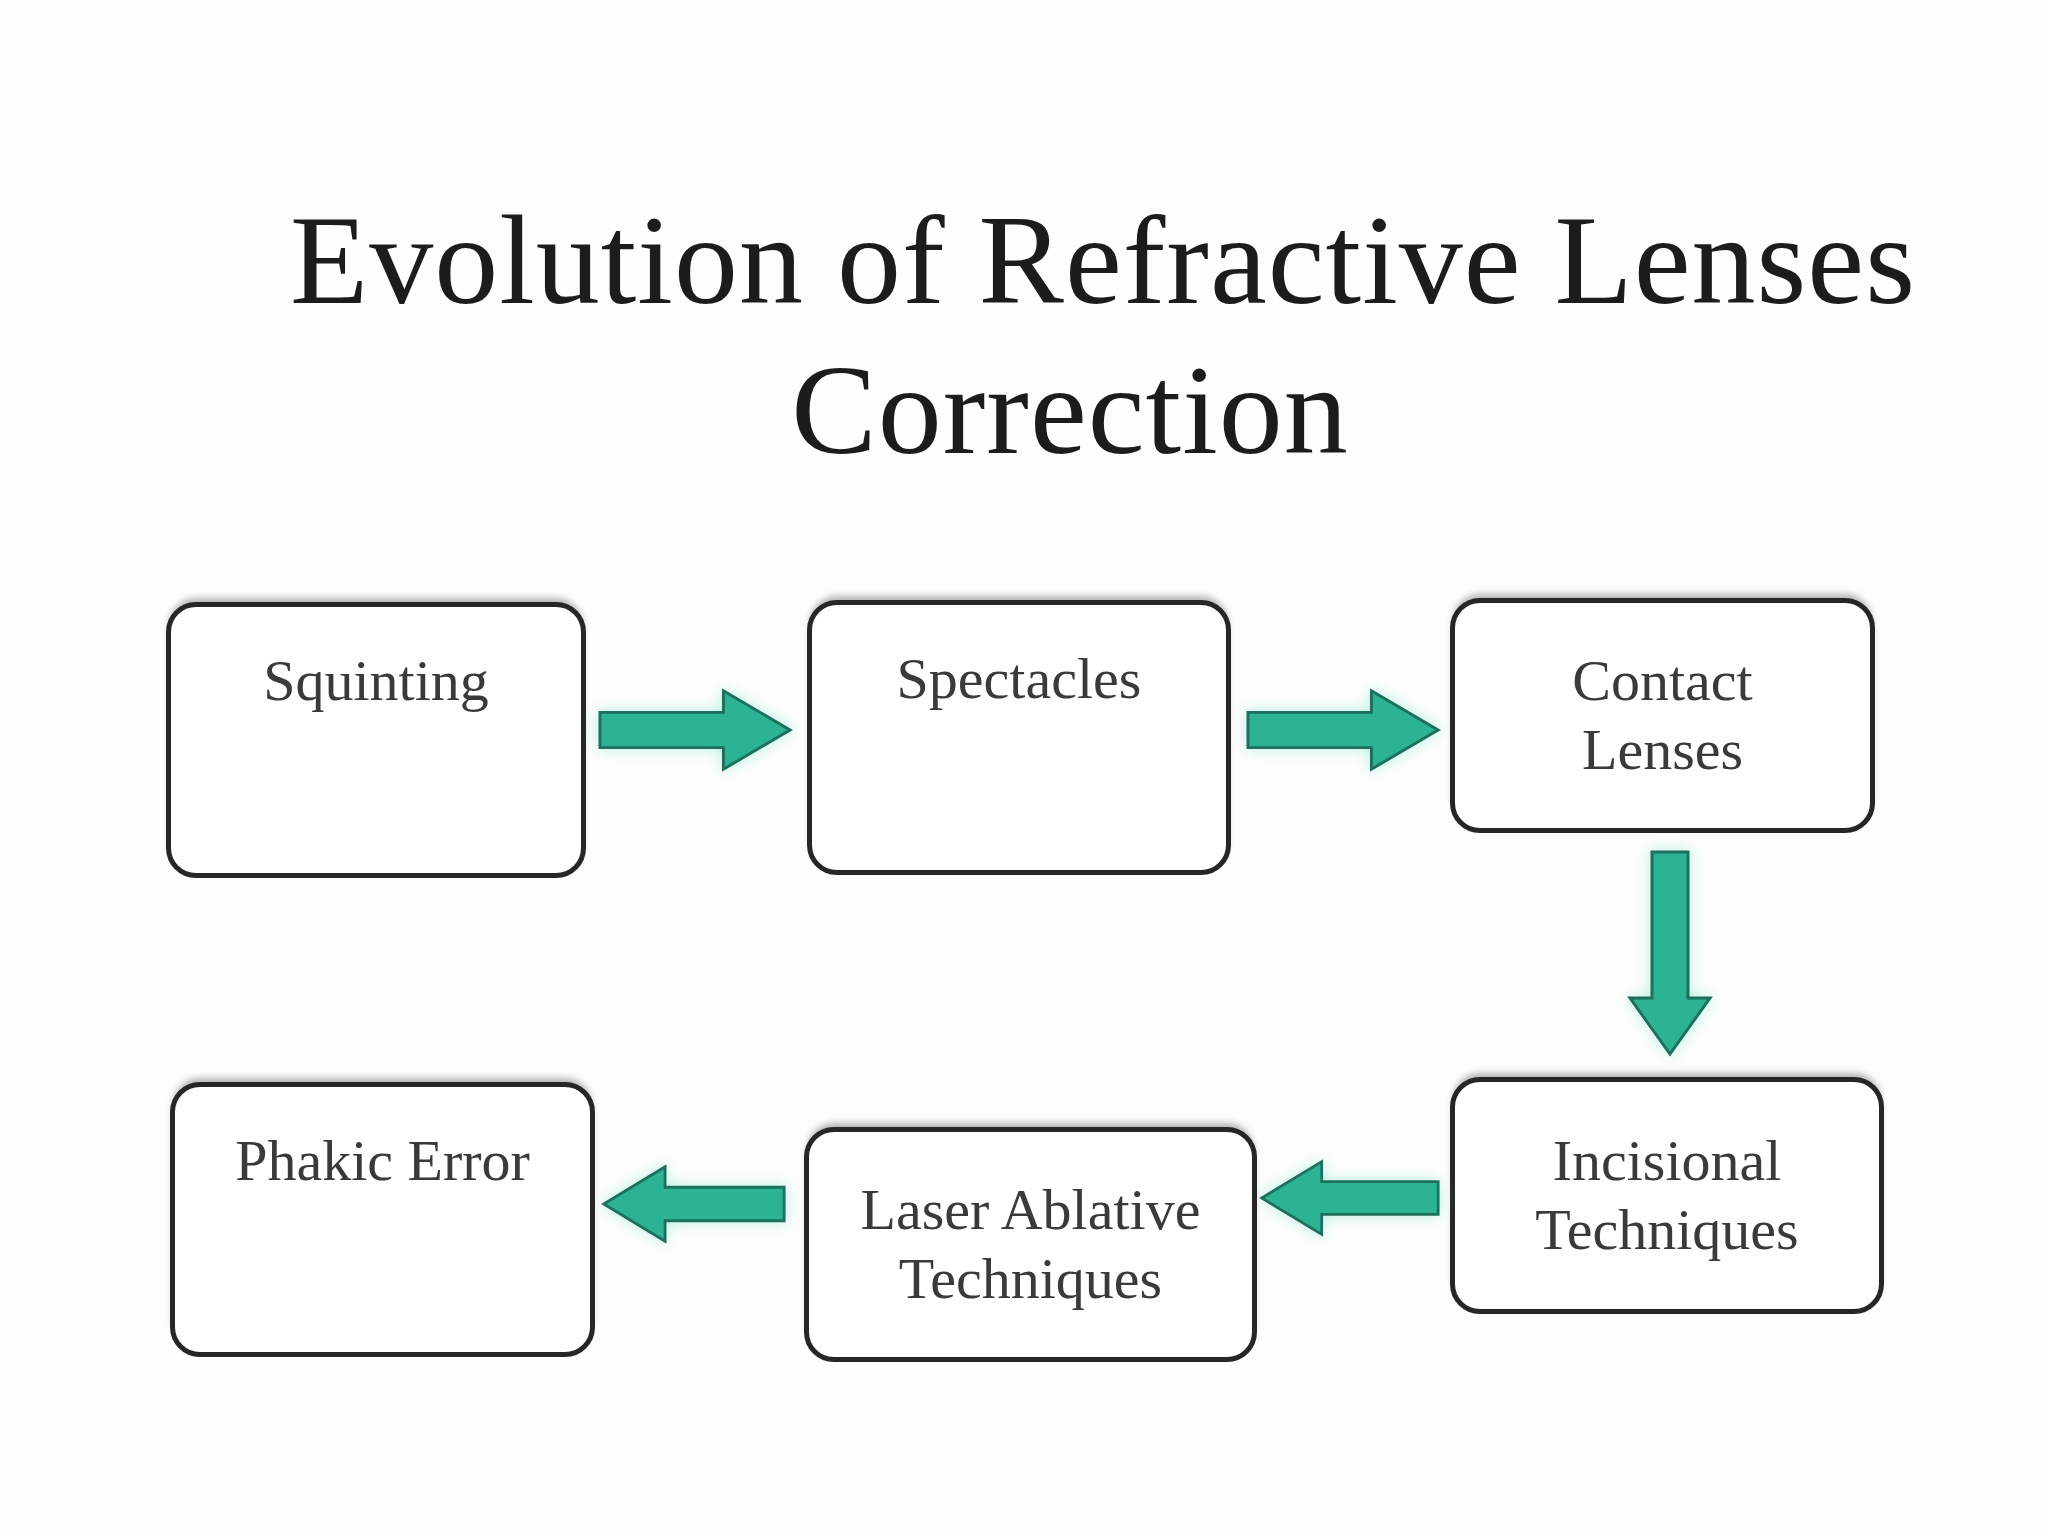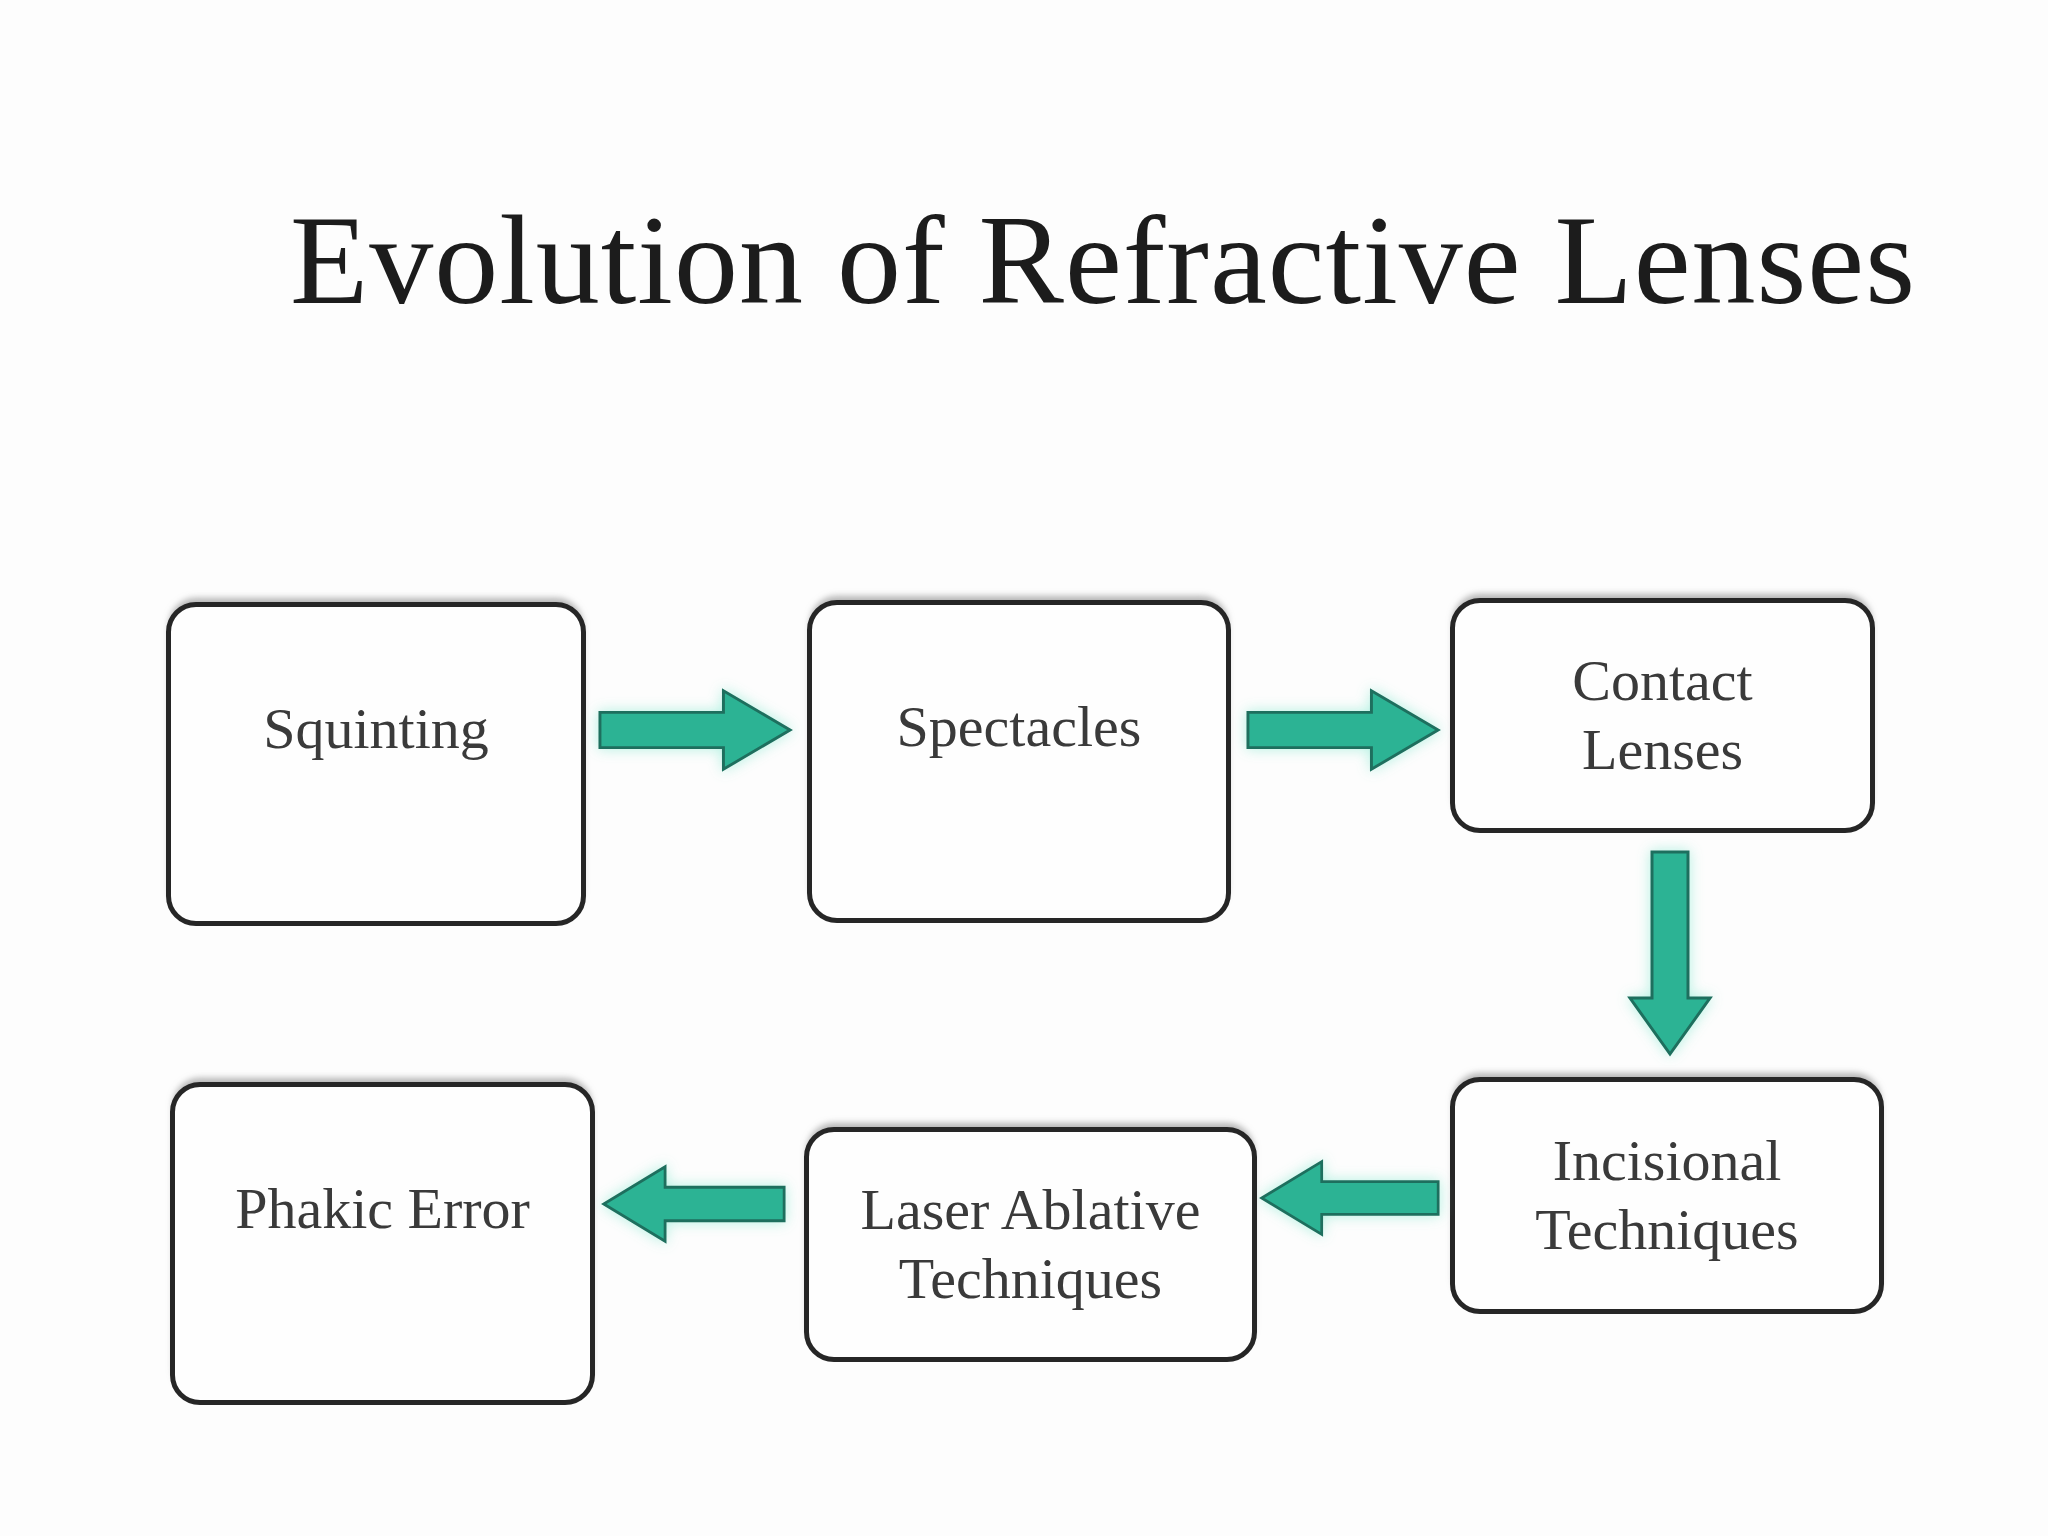--- a/index.html
+++ b/index.html
@@ -29,38 +29,39 @@
     border:5px solid var(--box-border);
     border-radius:30px;
     box-shadow:0 -7px 6px -3px rgba(120,120,120,0.55);
     display:flex;flex-direction:column;align-items:center;justify-content:center;
     color:var(--label);
     font-size:58px;line-height:1.18;
     text-align:center;
   }
   .node .line{white-space:nowrap;}
   
-  .node.single{justify-content:flex-start;padding-top:88px;}
+  .node.single{justify-content:flex-start;padding-top:40px;}
   .connector{position:absolute;}
   .connector svg{display:block;width:100%;height:100%;overflow:visible;}
   .connector polygon{
     fill:var(--arrow-fill);
     stroke:var(--arrow-outline);
     stroke-width:3;
     stroke-linejoin:miter;
   }
   .connector{filter:drop-shadow(0 0 7px rgba(170,240,222,0.9));}
 </style>
 </head>
 <body>
 
 <div class="stage">
 
   <div class="title">
     <div>Evolution of Refractive Lenses</div>
+    <div>Correction</div>
   </div>
 
   <div class="node single" style="left:166px;top:602px;width:410px;height:226px;">
     <span class="line">Squinting</span>
   </div>
 
   <div class="connector" style="left:598px;top:684px;width:196px;height:92px;">
     <svg viewBox="0 0 200 92">
       <polygon points="2,28 128,28 128,6 196,46 128,86 128,64 2,64"></polygon>
     </svg>

